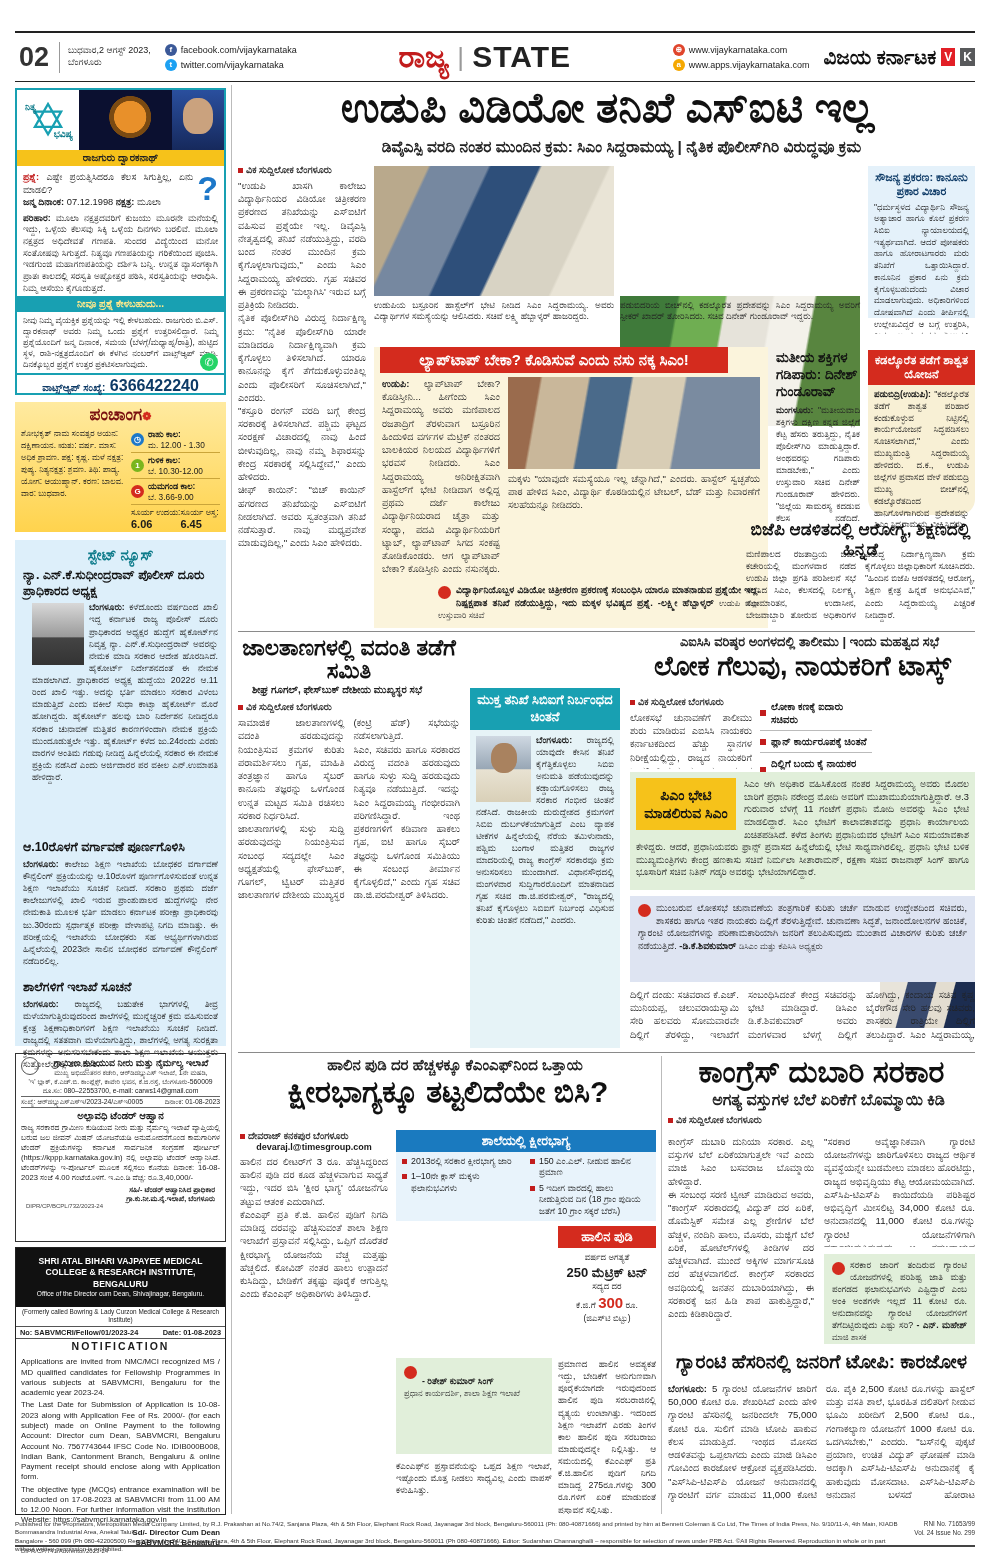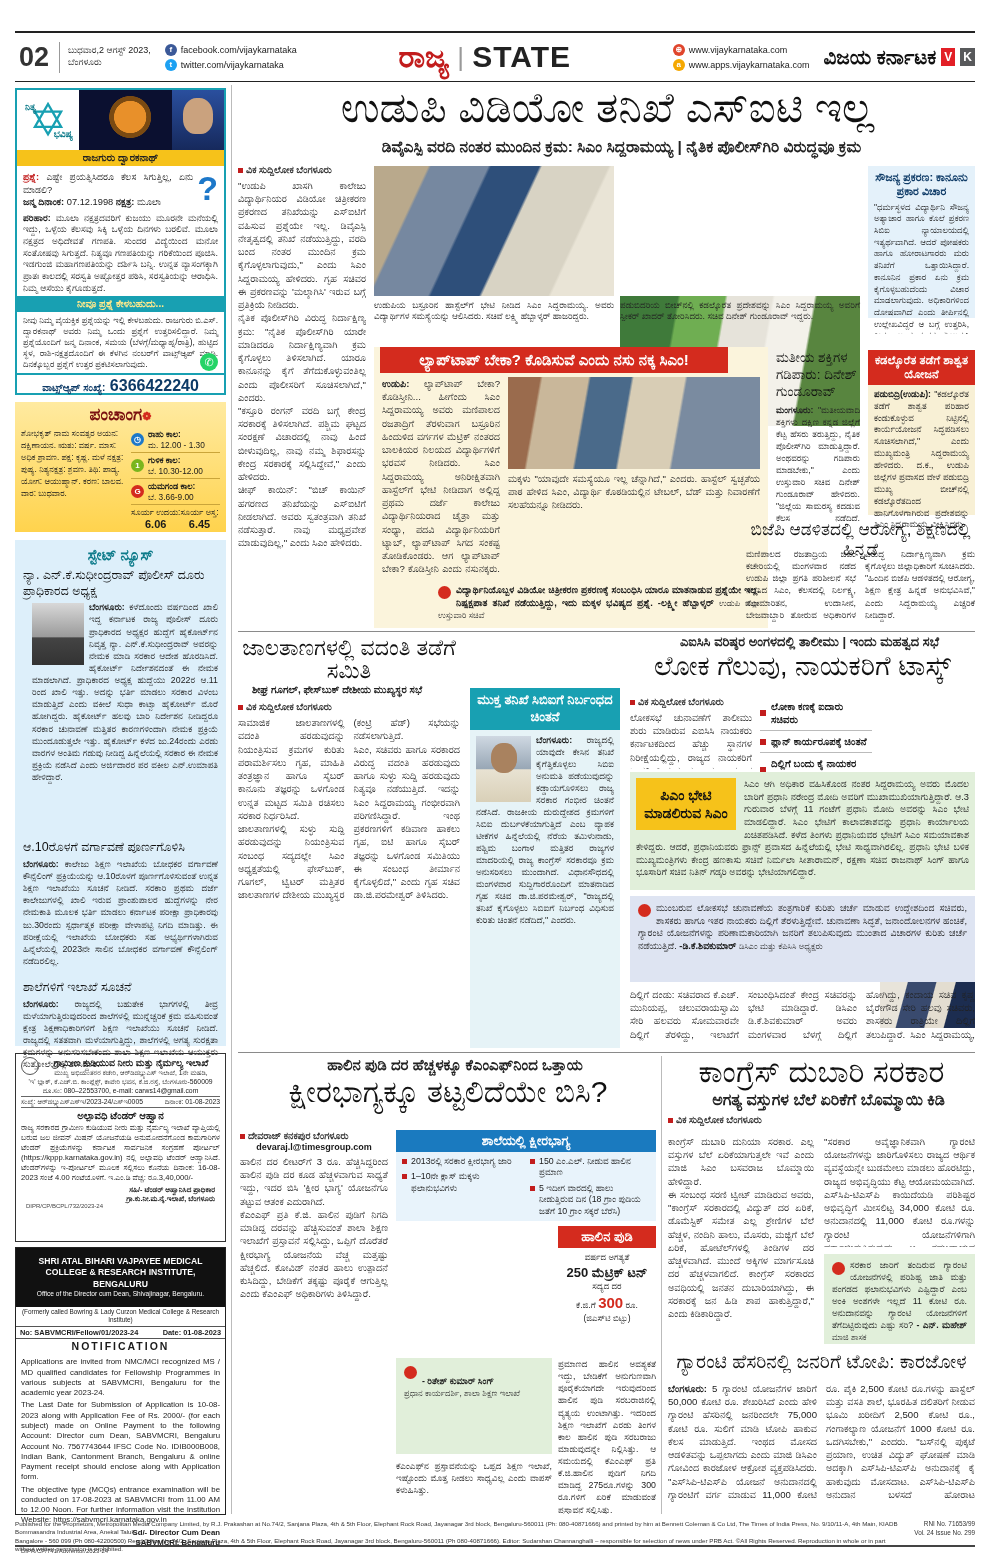--- a/index.html
+++ b/index.html
@@ -17,21 +17,21 @@
   .fb{background:#3b5998;} .tw{background:#1da1f2;} .gl{background:#e0452c;} .ap{background:#f5a800;}
   .masthead{flex:1;display:flex;align-items:center;justify-content:center;gap:8px;}
   .mast-kn{font-size:30px;font-weight:bold;color:#c21d1d;}
   .mast-sep{color:#999;font-size:26px;font-weight:200;}
   .mast-en{font-size:30px;font-weight:bold;color:#222;letter-spacing:1px;}
   .brand{display:flex;align-items:center;gap:5px;}
   .brand-kn{font-size:20px;font-weight:bold;color:#111;}
   .vk{display:inline-block;padding:2px 3px;color:#fff;font-weight:bold;font-size:12px;}
   .vk-v{background:#e21f26;} .vk-k{background:#58595b;}
   
-  .hl{font-weight:normal;color:#111;}
+  .hl{font-weight:bold;color:#111;}
   .deck{font-weight:bold;color:#222;margin-left:14px;}
   .byline{font-size:9.5px;font-weight:bold;color:#333;}
   .byline .sq{display:inline-block;width:5px;height:5px;background:#c21d1d;margin-right:3px;}
   .body-txt{font-size:9.6px;line-height:1.38;text-align:justify;color:#222;overflow:hidden;}
   .dateline{font-weight:bold;}
   .caption{font-size:8.8px;line-height:1.25;color:#222;text-align:justify;}
   .cols2{column-count:2;column-gap:9px;}
   .cols3{column-count:3;column-gap:9px;}
   .photo{position:relative;overflow:hidden;}
   
@@ -56,21 +56,21 @@
   .wa-strip .lbl{font-size:10px;color:#0d3a66;} .wa-strip .num{font-size:16px;color:#0d3a66;}
   .pancha{position:absolute;left:15px;top:402px;width:211px;height:130px;background:linear-gradient(#ffeaa0,#ffd34d);box-sizing:border-box;padding:3px 6px;}
   .pancha-title{text-align:center;font-size:17px;font-weight:bold;color:#7a1010;}
   .pancha-flower{color:#d42b1e;font-size:11px;}
   .pancha-grid{display:flex;gap:6px;margin-top:2px;}
   .pancha-left{width:104px;font-size:8.3px;line-height:1.45;}
   .pancha-right{flex:1;font-size:8.3px;}
   .tline{display:flex;align-items:center;gap:4px;border-bottom:1px solid #caa53a;padding:1.5px 0;}
   .ticon{width:13px;height:13px;border-radius:50%;flex:none;display:flex;align-items:center;justify-content:center;color:#fff;font-size:8px;font-weight:bold;}
   .t1{background:#1d78c9;} .t2{background:#7ab51d;} .t3{background:#d42b1e;}
-  .sunrow{display:flex;margin-top:2px;text-align:center;}
+  .sunrow{display:flex;margin-top:2px;text-align:left;}
   .sunrow .num{font-size:11px;font-weight:bold;}
   .snews{position:absolute;left:15px;top:540px;width:211px;height:506px;background:#ddeffa;box-sizing:border-box;padding:6px 8px;}
   .snews-title{text-align:center;color:#0d7b8a;font-weight:bold;font-size:15px;margin-bottom:4px;}
   .snews h3{margin:4px 0 2px;font-size:12.5px;line-height:1.25;color:#111;}
   .snews .body-txt{font-size:8.8px;}
   .sn-photo{float:left;width:52px;height:62px;margin:2px 5px 2px 0;background:linear-gradient(#d8d8d8,#9a9a9a 55%,#444 56%,#333);}
   
   .tender{position:absolute;left:15px;top:1053px;width:211px;height:189px;border:1px solid #333;box-sizing:border-box;padding:3px 5px;font-size:7.6px;line-height:1.3;}
   .tender .org{font-weight:bold;font-size:9.3px;text-align:center;}
   .tender .addr{text-align:center;font-size:6.8px;}
@@ -330,21 +330,21 @@
   </div>
 
   <div class="abs" style="left:776px;top:350px;width:84px;">
     <div class="hl" style="font-size:13.5px;line-height:1.25;">ಮತೀಯ ಶಕ್ತಿಗಳ ಗಡಿಪಾರು: ದಿನೇಶ್ ಗುಂಡೂರಾವ್</div>
     <div class="body-txt" style="font-size:8.7px;height:118px;margin-top:3px;">
       <span class="dateline">ಮಂಗಳೂರು:</span>
       <span>"ಮತೀಯವಾದಿ ಶಕ್ತಿಗಳು ದಕ್ಷಿಣ ಕನ್ನಡ ಜಿಲ್ಲೆಗೆ ಕೆಟ್ಟ ಹೆಸರು ತರುತ್ತಿದ್ದು, ನೈತಿಕ ಪೊಲೀಸ್‌ಗಿರಿ ಮಾಡುತ್ತಿದ್ದಾರೆ. ಅಂಥವರನ್ನು ಗಡಿಪಾರು ಮಾಡಬೇಕು," ಎಂದು ಉಸ್ತುವಾರಿ ಸಚಿವ ದಿನೇಶ್ ಗುಂಡೂರಾವ್ ಹೇಳಿದರು. "ಜಿಲ್ಲೆಯ ಸಾಮರಸ್ಯ ಕದಡುವ ಕೆಲಸ ನಡೆದಿದೆ. ಕ್ರಿಮಿನಲ್‌ಗಳಿಗೆ ಬೆಂಬಲ ನೀಡಬಾರದು. ಪೊಲೀಸರು ಗಡಿಪಾರು ಮಾಡುವ ಪ್ರಕ್ರಿಯೆ ಆರಂಭಿಸಿದ್ದಾರೆ," ಎಂದು ಮಂಗಳೂರು ಅಂತಾರಾಷ್ಟ್ರೀಯ ವಿಮಾನ ನಿಲ್ದಾಣದಲ್ಲಿ ಸುದ್ದಿಗಾರರಿಗೆ ತಿಳಿಸಿದರು.</span>
     </div>
   </div>
 
-  <div class="abs kadal" style="left:868px;top:350px;width:107px;height:165px;">
+  <div class="abs kadal" style="left:868px;top:350px;width:107px;height:165px;border-radius:16px;">
     <div class="kadal-head">ಕಡಲ್ಕೊರೆತ ತಡೆಗೆ ಶಾಶ್ವತ ಯೋಜನೆ</div>
     <div class="kadal-body">
       <b>ಪಡುಬಿದ್ರಿ(ಉಡುಪಿ):</b>
       <span>"ಕಡಲ್ಕೊರೆತ ತಡೆಗೆ ಶಾಶ್ವತ ಪರಿಹಾರ ಕಂಡುಕೊಳ್ಳುವ ನಿಟ್ಟಿನಲ್ಲಿ ಕಾರ್ಯಯೋಜನೆ ಸಿದ್ಧಪಡಿಸಲು ಸೂಚಿಸಲಾಗಿದೆ," ಎಂದು ಮುಖ್ಯಮಂತ್ರಿ ಸಿದ್ದರಾಮಯ್ಯ ಹೇಳಿದರು. ದ.ಕ., ಉಡುಪಿ ಜಿಲ್ಲೆಗಳ ಪ್ರವಾಸದ ವೇಳೆ ಪಡುಬಿದ್ರಿ ಮುಖ್ಯ ಬೀಚ್‌ನಲ್ಲಿ ಕಡಲ್ಕೊರೆತದಿಂದ ಹಾನಿಗೊಳಗಾಗಿರುವ ಪ್ರದೇಶವನ್ನು ಸಿಎಂ ಸಿದ್ದರಾಮಯ್ಯ ವೀಕ್ಷಿಸಿದರು.</span>
     </div>
   </div>
 
   <div class="abs hl" style="left:746px;top:520px;width:229px;font-size:17px;text-align:center;line-height:1.15;">ಬಿಜೆಪಿ ಆಡಳಿತದಲ್ಲಿ ಆರೋಗ್ಯ, ಶಿಕ್ಷಣದಲ್ಲಿ ಹಿನ್ನಡೆ</div>
   <div class="abs body-txt cols2" style="left:746px;top:548px;width:229px;height:78px;font-size:8.8px;">ಮಣಿಪಾಲದ ರಜತಾದ್ರಿಯ ಜಿಪಂ ಕಚೇರಿಯಲ್ಲಿ ಮಂಗಳವಾರ ನಡೆದ ಉಡುಪಿ ಜಿಲ್ಲಾ ಪ್ರಗತಿ ಪರಿಶೀಲನೆ ಸಭೆ ನಡೆಸಿದ ಸಿಎಂ, ಕೆಲಸದಲ್ಲಿ ನಿರ್ಲಕ್ಷ್ಯ, ಸೋಮಾರಿತನ, ಉದಾಸೀನ, ಬೇಜವಾಬ್ದಾರಿ ತೋರುವ ಅಧಿಕಾರಿಗಳ ವಿರುದ್ಧ ನಿರ್ದಾಕ್ಷಿಣ್ಯವಾಗಿ ಕ್ರಮ ಕೈಗೊಳ್ಳಲು ಜಿಲ್ಲಾಧಿಕಾರಿಗೆ ಸೂಚಿಸಿದರು. "ಹಿಂದಿನ ಬಿಜೆಪಿ ಆಡಳಿತದಲ್ಲಿ ಆರೋಗ್ಯ, ಶಿಕ್ಷಣ ಕ್ಷೇತ್ರ ಹಿನ್ನಡೆ ಅನುಭವಿಸಿವೆ," ಎಂದು ಸಿದ್ದರಾಮಯ್ಯ ಎಚ್ಚರಿಕೆ ನೀಡಿದ್ದಾರೆ.</div>
 

